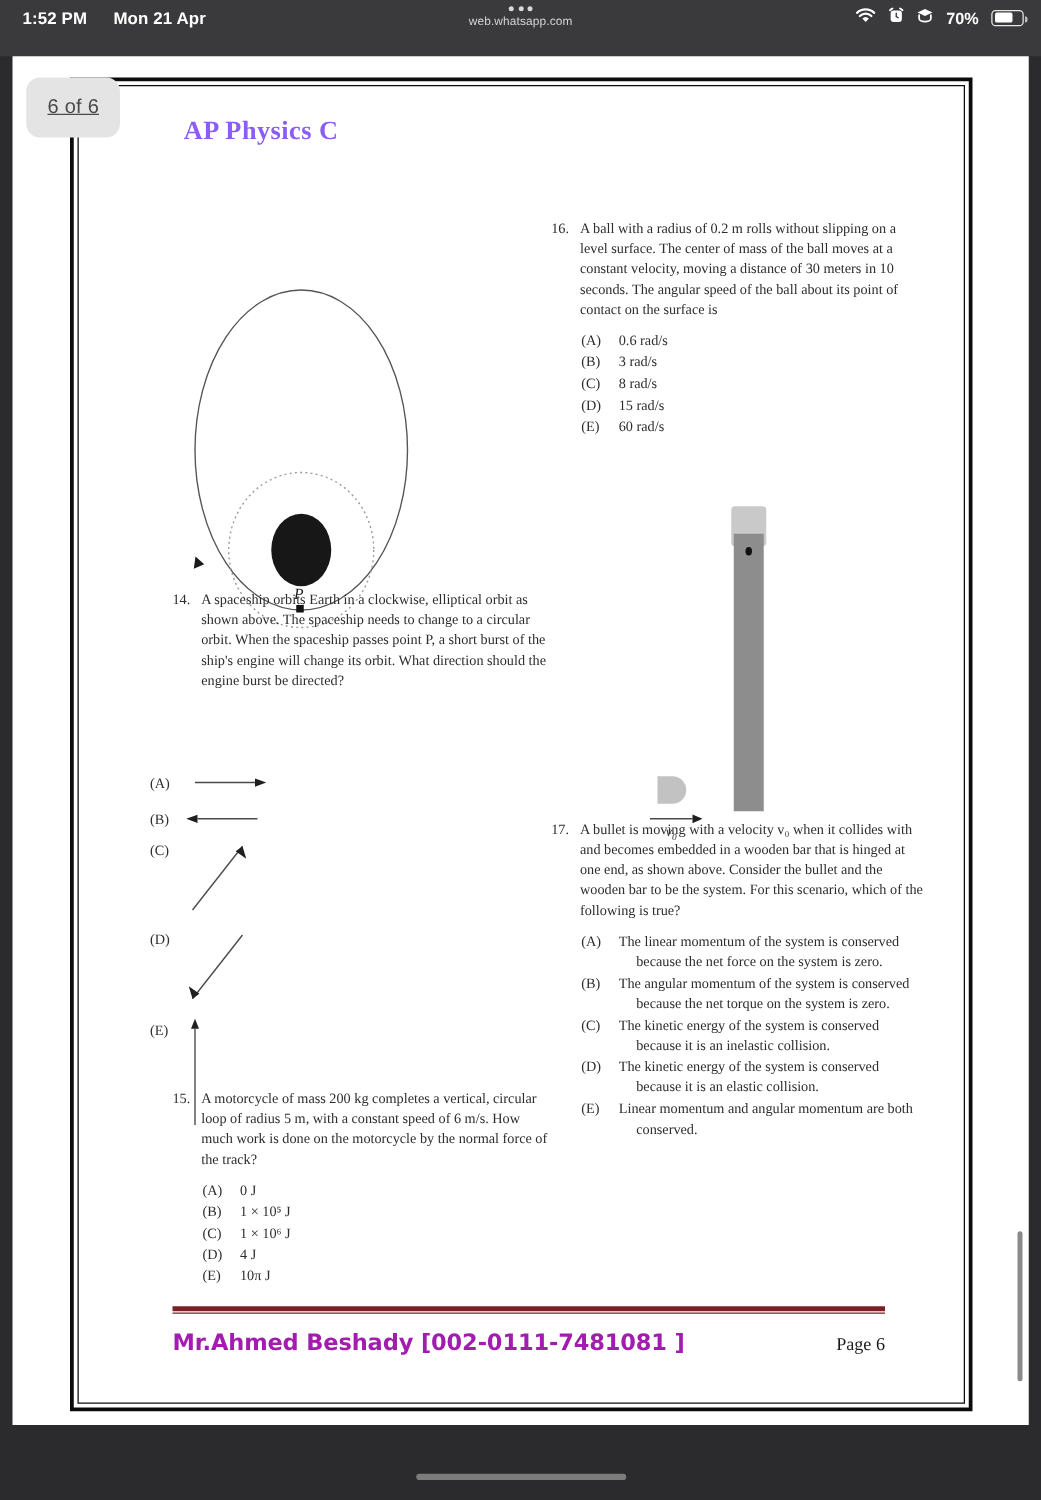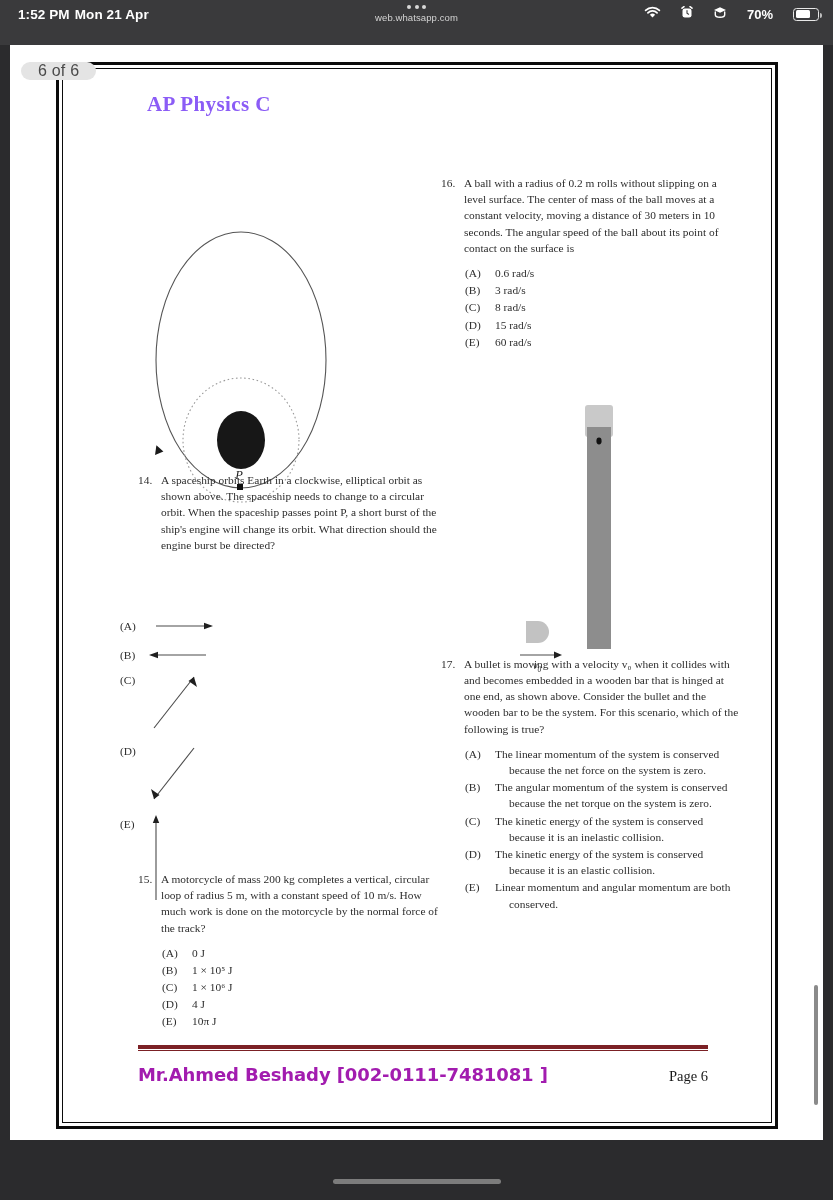--- a/index.html
+++ b/index.html
@@ -11,34 +11,34 @@
     position:relative;
   }
 
   
   .statusbar {
     position:absolute; top:0; left:0; width:833px; height:45px;
     background:#3a3a3c; color:#ffffff;
     display:flex; align-items:flex-start;
   }
   .sb-left {
-    display:flex; align-items:center; gap:5px;
+    display:flex; align-items:center; gap:21px;
     font-size:13.5px; font-weight:bold; letter-spacing:.1px;
     padding-left:18px; padding-top:7px;
   }
   .sb-center {
     position:absolute; left:0; width:833px; top:5px;
     display:flex; flex-direction:column; align-items:center;
   }
   .sb-dots { display:flex; gap:3.5px; margin-bottom:3px; }
   .sb-dots i { width:4px; height:4px; border-radius:50%; background:#d8d8d8; display:block; }
   .sb-url { font-size:9.5px; color:#d4d4d4; letter-spacing:.1px; }
   .sb-right {
     position:absolute; right:14px; top:6px;
-    display:flex; align-items:center; gap:20px; font-size:13px; font-weight:bold;
+    display:flex; align-items:center; gap:10px; font-size:13px; font-weight:bold;
   }
   .ico { display:block; }
   .batt {
     width:26px; height:13px; border:1.6px solid #e8e8e8; border-radius:3.5px;
     position:relative; display:flex; align-items:center; padding:1.5px;
   }
   .batt::after {
     content:""; position:absolute; right:-4px; top:4px;
     width:2.2px; height:5px; background:#bdbdbd; border-radius:0 2px 2px 0;
   }
@@ -47,22 +47,22 @@
   
   .viewer {
     position:absolute; top:45px; left:10px;
     width:813px; height:1095px; background:#ffffff;
   }
 
   
   .page-badge {
     position:absolute; left:11px; top:17px; z-index:30;
     background:#e4e4e4; color:#4a4a4a;
-    border-radius:11px; padding:0 17px;
-    font-size:16px; letter-spacing:.2px;
+    border-radius:11px; padding:15px 17px;
+    font-size:16px; letter-spacing:.2px;text-decoration:underline;
   }
 
   
   .sheet {
     position:absolute; left:42px; top:13px;
     width:730px; height:1075px; background:#ffffff;
   }
   .frame-outer {
     position:absolute; left:4px; top:4px; right:4px; bottom:4px;
     border:3px solid #0b0b0b;
@@ -248,21 +248,21 @@
 
         <div class="q">
           <span class="num">14.</span>
           <span>A spaceship orbits Earth in a clockwise, elliptical orbit as shown above. The spaceship needs to change to a circular orbit. When the spaceship passes point P, a short burst of the ship's engine will change its orbit. What direction should the engine burst be directed?</span>
         </div>
 
         <div style="height:318px"></div>
 
         <div class="q">
           <span class="num">15.</span>
-          <span>A motorcycle of mass 200 kg completes a vertical, circular loop of radius 5 m, with a constant speed of 10 m/s. How much work is done on the motorcycle by the normal force of the track?</span>
+          <span>A motorcycle of mass 200 kg completes a vertical, circular loop of radius 5 m, with a constant speed of 6 m/s. How much work is done on the motorcycle by the normal force of the track?</span>
         </div>
         <div class="choices">
           <div class="choice">
             <span class="lbl">(A)</span>
             <span>0 J</span>
           </div>
           <div class="choice">
             <span class="lbl">(B)</span>
             <span>1 × 10⁵ J</span>
           </div>

